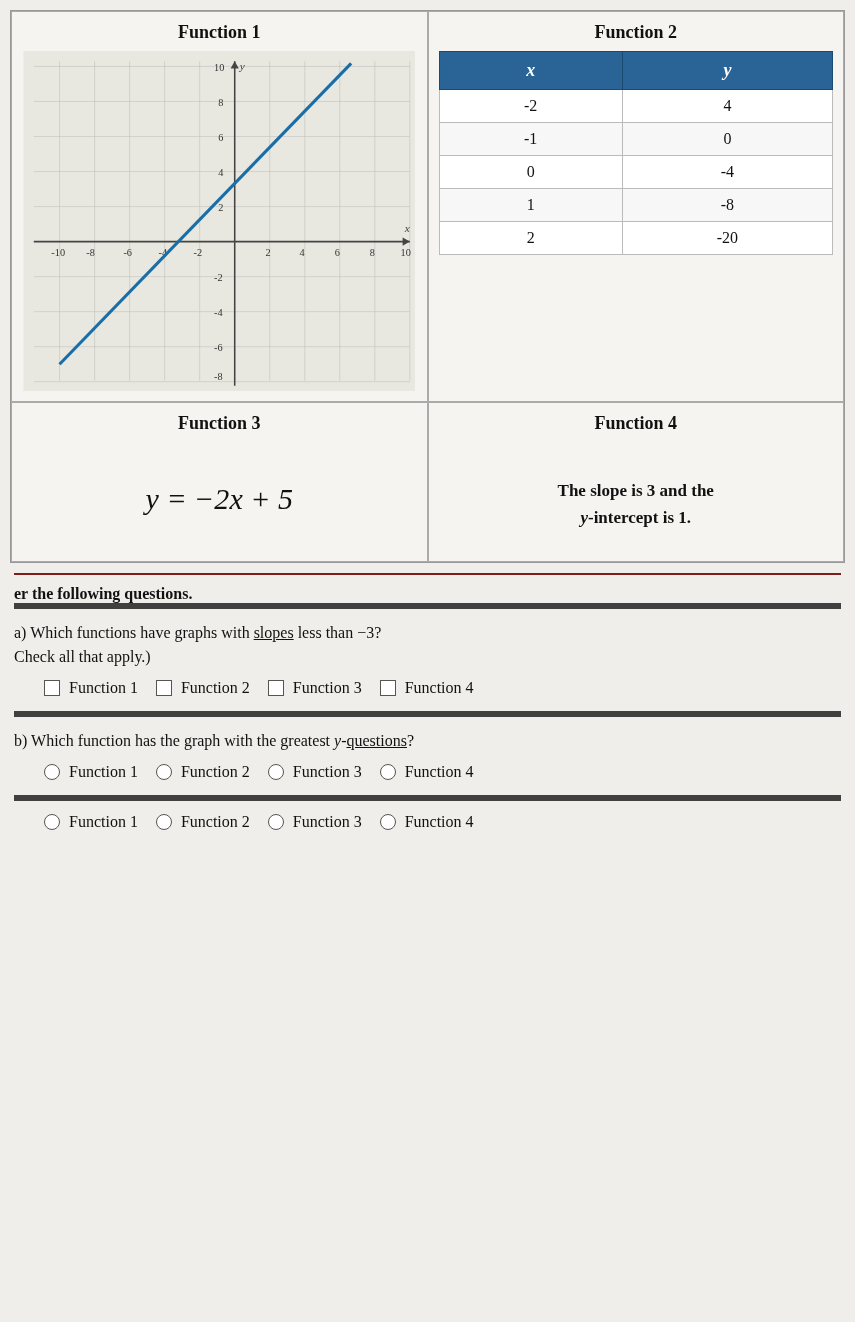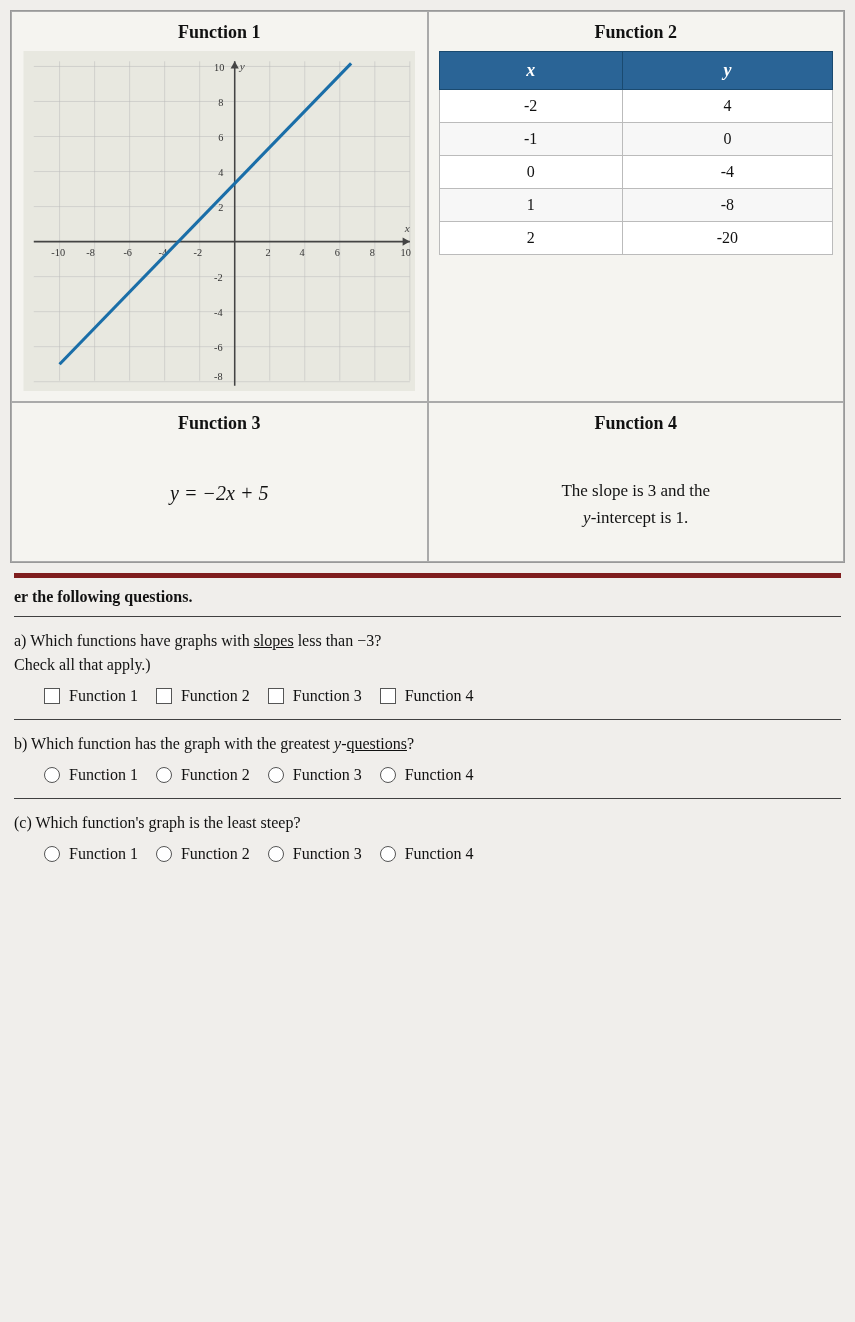--- a/index.html
+++ b/index.html
@@ -69,53 +69,53 @@
     .func-table tr:nth-child(even) td {
       background: #f7f7f7;
     }
 
     
     .func3-cell {
       text-align: center;
       padding: 20px;
     }
     .func3-equation {
-      font-size: 20px;
+      font-size: 30px;
       margin-top: 20px;
       font-style: italic;
     }
 
     
     .func4-cell {
       text-align: center;
       padding: 20px;
     }
     .func4-desc {
       font-size: 17px;
       margin-top: 15px;
       line-height: 1.6;
+      font-weight: bold;
     }
 
     
     .questions-section {
       margin: 10px 14px;
       font-size: 16px;
     }
 
     .question-intro {
       font-size: 16px;
       font-weight: bold;
-      margin-bottom: 10px;
-      border-top: 5px solid #7f1d1d;
+      border-top: 2px solid #7f1d1d;
       padding-top: 10px;
     }
 
     .question-block {
       margin-bottom: 0;
-      border-top: 1px solid #404040;
+      border-top: 6px solid #404040;
       padding: 12px 0 6px 0;
     }
 
     .question-text {
       font-size: 16px;
       margin-bottom: 10px;
       line-height: 1.5;
     }
 
     .question-text u {
@@ -332,23 +332,20 @@
         <span>Function 3</span>
       </div>
       <div class="option-item">
         <div class="radio-circle"></div>
         <span>Function 4</span>
       </div>
     </div>
   </div>
 
   <div class="question-block">
-    <div class="question-text">
-      (c) Which function's graph is the least steep?
-    </div>
     <div class="options-row">
       <div class="option-item">
         <div class="radio-circle"></div>
         <span>Function 1</span>
       </div>
       <div class="option-item">
         <div class="radio-circle"></div>
         <span>Function 2</span>
       </div>
       <div class="option-item">

